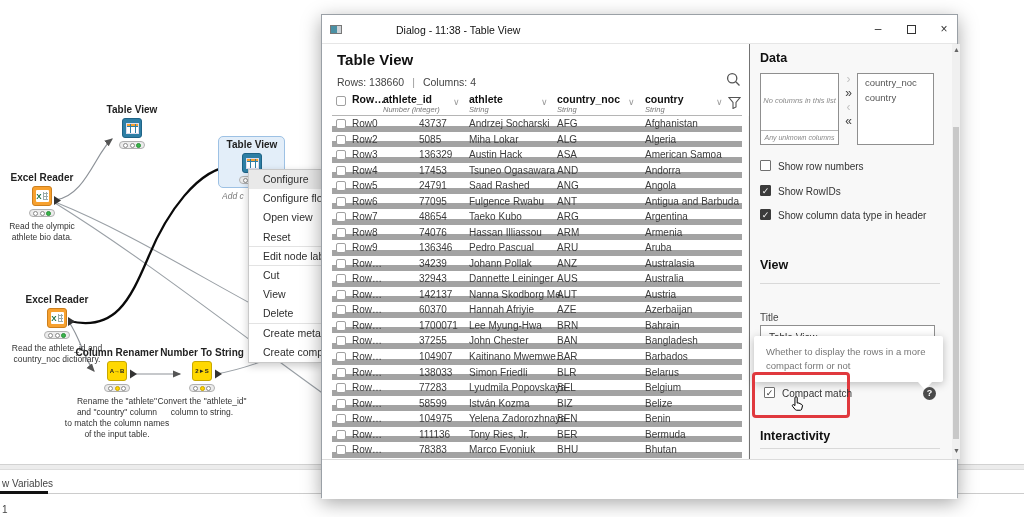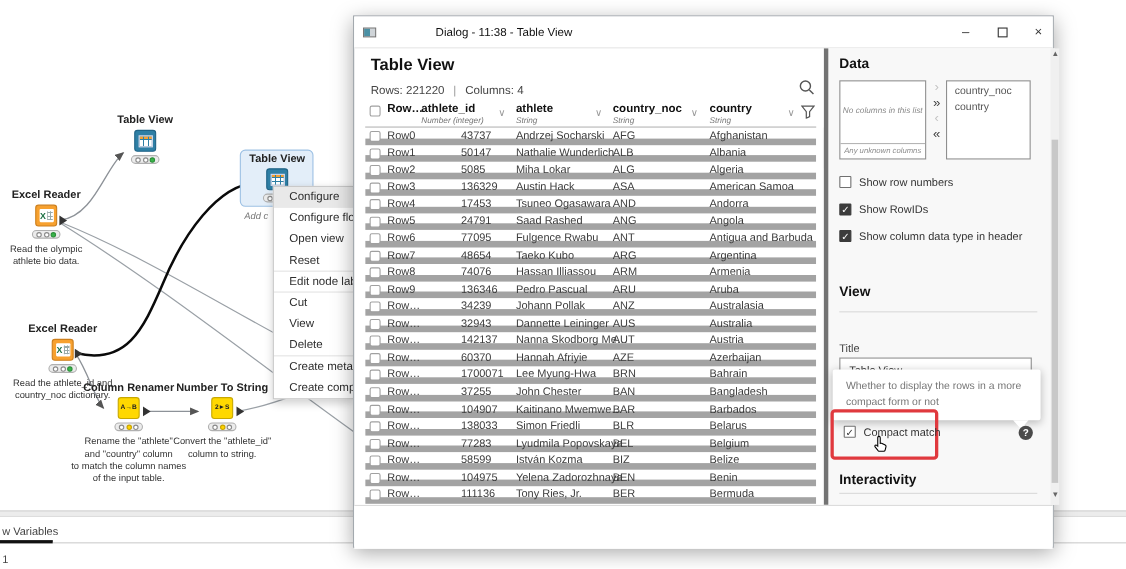--- a/index.html
+++ b/index.html
@@ -83,21 +83,21 @@
   .trow .cchk { left:4px; top:3px; }
   .c-row { left:20px; } .c-id { left:51px;margin-left:36px; } .c-ath { left:137px; } .c-noc { left:225px; } .c-ctry { left:313px; }
 
   
   .sb-ar { position:absolute; font-size:7px; color:#666; }
   #tbl-sb-track { position:absolute; left:426px; top:101px; width:8px; height:373px; background:#f6f6f6; }
   #tbl-sb-thumb { position:absolute; left:427px; top:112px; width:6px; height:26px; background:#bfbfbf; }
 
   
   #panel { position:absolute; left:427px; top:29px; width:210px; height:415px; background:#f8f8f8;
-           border-left:4px solid #737373; }
+           border-left:1px solid #737373; }
   .p-h { position:absolute; font-size:12.5px; font-weight:bold; color:#111; }
   .listbox { position:absolute; background:#fff; border:1px solid #8f8f8f; }
   #twin-left { left:10px; top:29px; width:79px; height:72px; }
   #twin-left .empty { position:absolute; left:0; top:22px; width:100%; text-align:center;
                       font-size:7.5px; font-style:italic; color:#8a8a8a; }
   #twin-left .unknown { position:absolute; left:0; bottom:0; width:100%; height:14px; border-top:1px solid #b5b5b5;
                       text-align:center; font-size:7px; font-style:italic; color:#8a8a8a; line-height:13px; }
   #twin-btns { position:absolute; left:91px; top:29px; width:15px; }
   #twin-btns .mv { height:14px; text-align:center; font-size:12px; color:#c3c3c3; line-height:13px; }
   #twin-btns .mv.on { color:#3c3c3c; }
@@ -271,21 +271,21 @@
     <div id="titlebar">
       <div id="title-icon"></div>
       <div id="title-text">Dialog - 11:38 - Table View</div>
       <div class="winbtn" id="btn-min">–</div>
       <div class="winbtn" id="btn-max"><span></span></div>
       <div class="winbtn" id="btn-close">×</div>
     </div>
 
     <div id="dlg-heading">Table View</div>
     <div id="summary">
-      <span>Rows: 221220</span><span class="sep">|</span><span>Columns: 4</span>
+      <span>Rows: 138660</span><span class="sep">|</span><span>Columns: 4</span>
     </div>
     <span id="search-ic">
       <svg width="15" height="15" viewBox="0 0 15 15">
           <circle cx="6.2" cy="6.2" r="4.6" fill="none" stroke="#555" stroke-width="1.3"></circle>
           <line x1="9.8" y1="9.8" x2="13.5" y2="13.5" stroke="#555" stroke-width="1.3"></line>
         </svg>
     </span>
 
     <div id="thead">
       <span class="cbx-sm" style="left:4px;top:5px;"></span>
@@ -314,28 +314,20 @@
     <div class="trow">
           <span class="cbx-sm cchk"></span>
           <span class="c-row">Row0</span>
           <span class="c-id">43737</span>
           <span class="c-ath">Andrzej Socharski</span>
           <span class="c-noc">AFG</span>
           <span class="c-ctry">Afghanistan</span>
         </div>
         <div class="trow">
           <span class="cbx-sm cchk"></span>
-          <span class="c-row">Row1</span>
-          <span class="c-id">50147</span>
-          <span class="c-ath">Nathalie Wunderlich</span>
-          <span class="c-noc">ALB</span>
-          <span class="c-ctry">Albania</span>
-        </div>
-        <div class="trow">
-          <span class="cbx-sm cchk"></span>
           <span class="c-row">Row2</span>
           <span class="c-id">5085</span>
           <span class="c-ath">Miha Lokar</span>
           <span class="c-noc">ALG</span>
           <span class="c-ctry">Algeria</span>
         </div>
         <div class="trow">
           <span class="cbx-sm cchk"></span>
           <span class="c-row">Row3</span>
           <span class="c-id">136329</span>

